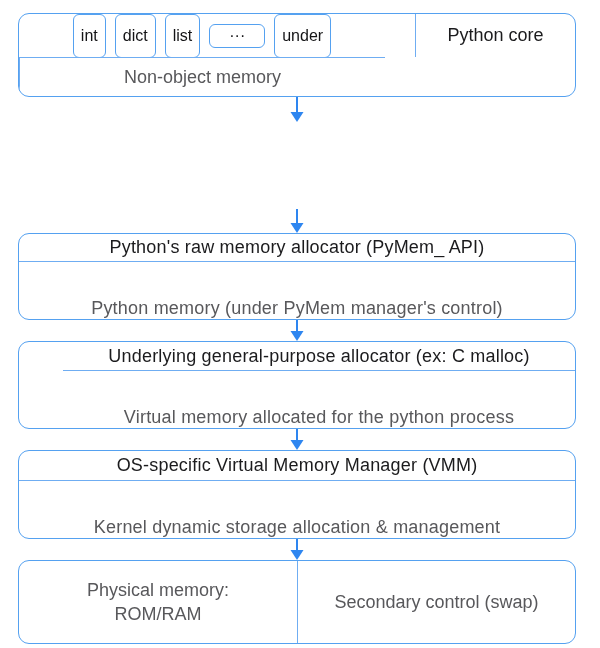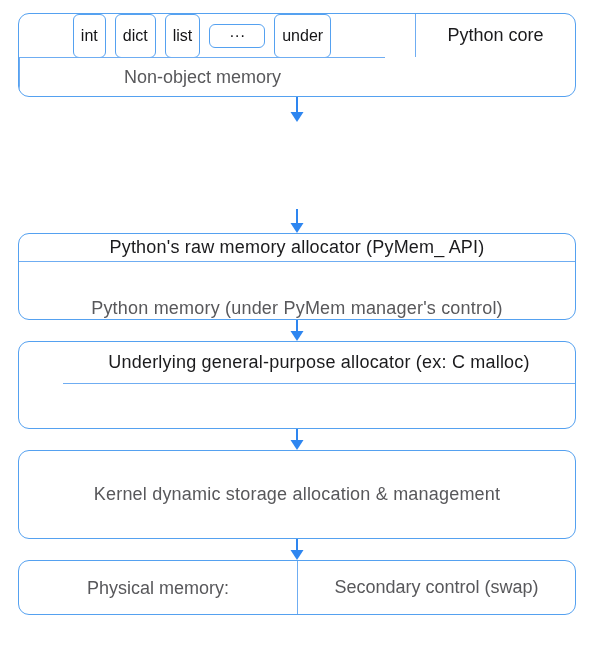--- a/index.html
+++ b/index.html
@@ -53,21 +53,21 @@
   }
   
   .stackbox{display:flex;flex-direction:column;gap:36px;}
   .box3{top:233px;height:87px;}
   .box3 .title{height:40px;}
   .box4{top:341px;height:88px;padding-left:44px;}
   .box4 .title{height:42px;}
   .box5{top:450px;height:89px;}
   .box5 .title{height:43px;}
   
-  .box6{top:560px;height:55px;display:flex;}
+  .box6{top:560px;height:84px;display:flex;}
   .box6 .lcell{
     width:279px;border-right:1px solid var(--divider);
     display:flex;flex-direction:column;align-items:center;justify-content:center;
     color:var(--text-secondary);font-size:18px;line-height:24px;
   }
   .box6 .rcell{
     flex:1;display:flex;align-items:center;justify-content:center;
     color:var(--text-secondary);font-size:18px;white-space:nowrap;
   }
   .arrow{position:absolute;left:287px;width:20px;}
@@ -112,36 +112,39 @@
     <div class="caption">Python memory (under PyMem manager's control)</div>
   </div>
 
   <svg class="arrow" style="top:320px;" width="20" height="21" viewBox="0 0 20 21">
     <line x1="10" y1="0" x2="10" y2="12" stroke="var(--arrow)" stroke-width="2"></line>
     <polygon points="3.5,11 16.5,11 10,21" fill="var(--arrow)"></polygon>
   </svg>
 
   <div class="box stackbox box4">
     <div class="title">Underlying general-purpose allocator (ex: C malloc)</div>
+    <div class="caption">Virtual memory allocated for the python process</div>
   </div>
 
   <svg class="arrow" style="top:429px;" width="20" height="21" viewBox="0 0 20 21">
     <line x1="10" y1="0" x2="10" y2="12" stroke="var(--arrow)" stroke-width="2"></line>
     <polygon points="3.5,11 16.5,11 10,21" fill="var(--arrow)"></polygon>
   </svg>
 
   <div class="box stackbox box5">
+    <div class="title">OS-specific Virtual Memory Manager (VMM)</div>
     <div class="caption">Kernel dynamic storage allocation &amp; management</div>
   </div>
 
   <svg class="arrow" style="top:539px;" width="20" height="21" viewBox="0 0 20 21">
     <line x1="10" y1="0" x2="10" y2="12" stroke="var(--arrow)" stroke-width="2"></line>
     <polygon points="3.5,11 16.5,11 10,21" fill="var(--arrow)"></polygon>
   </svg>
 
   <div class="box box6">
     <div class="lcell">
       <span>Physical memory:</span>
+      <span>ROM/RAM</span>
     </div>
     <div class="rcell">Secondary control (swap)</div>
   </div>
 
 </div>
 
 </body></html>

